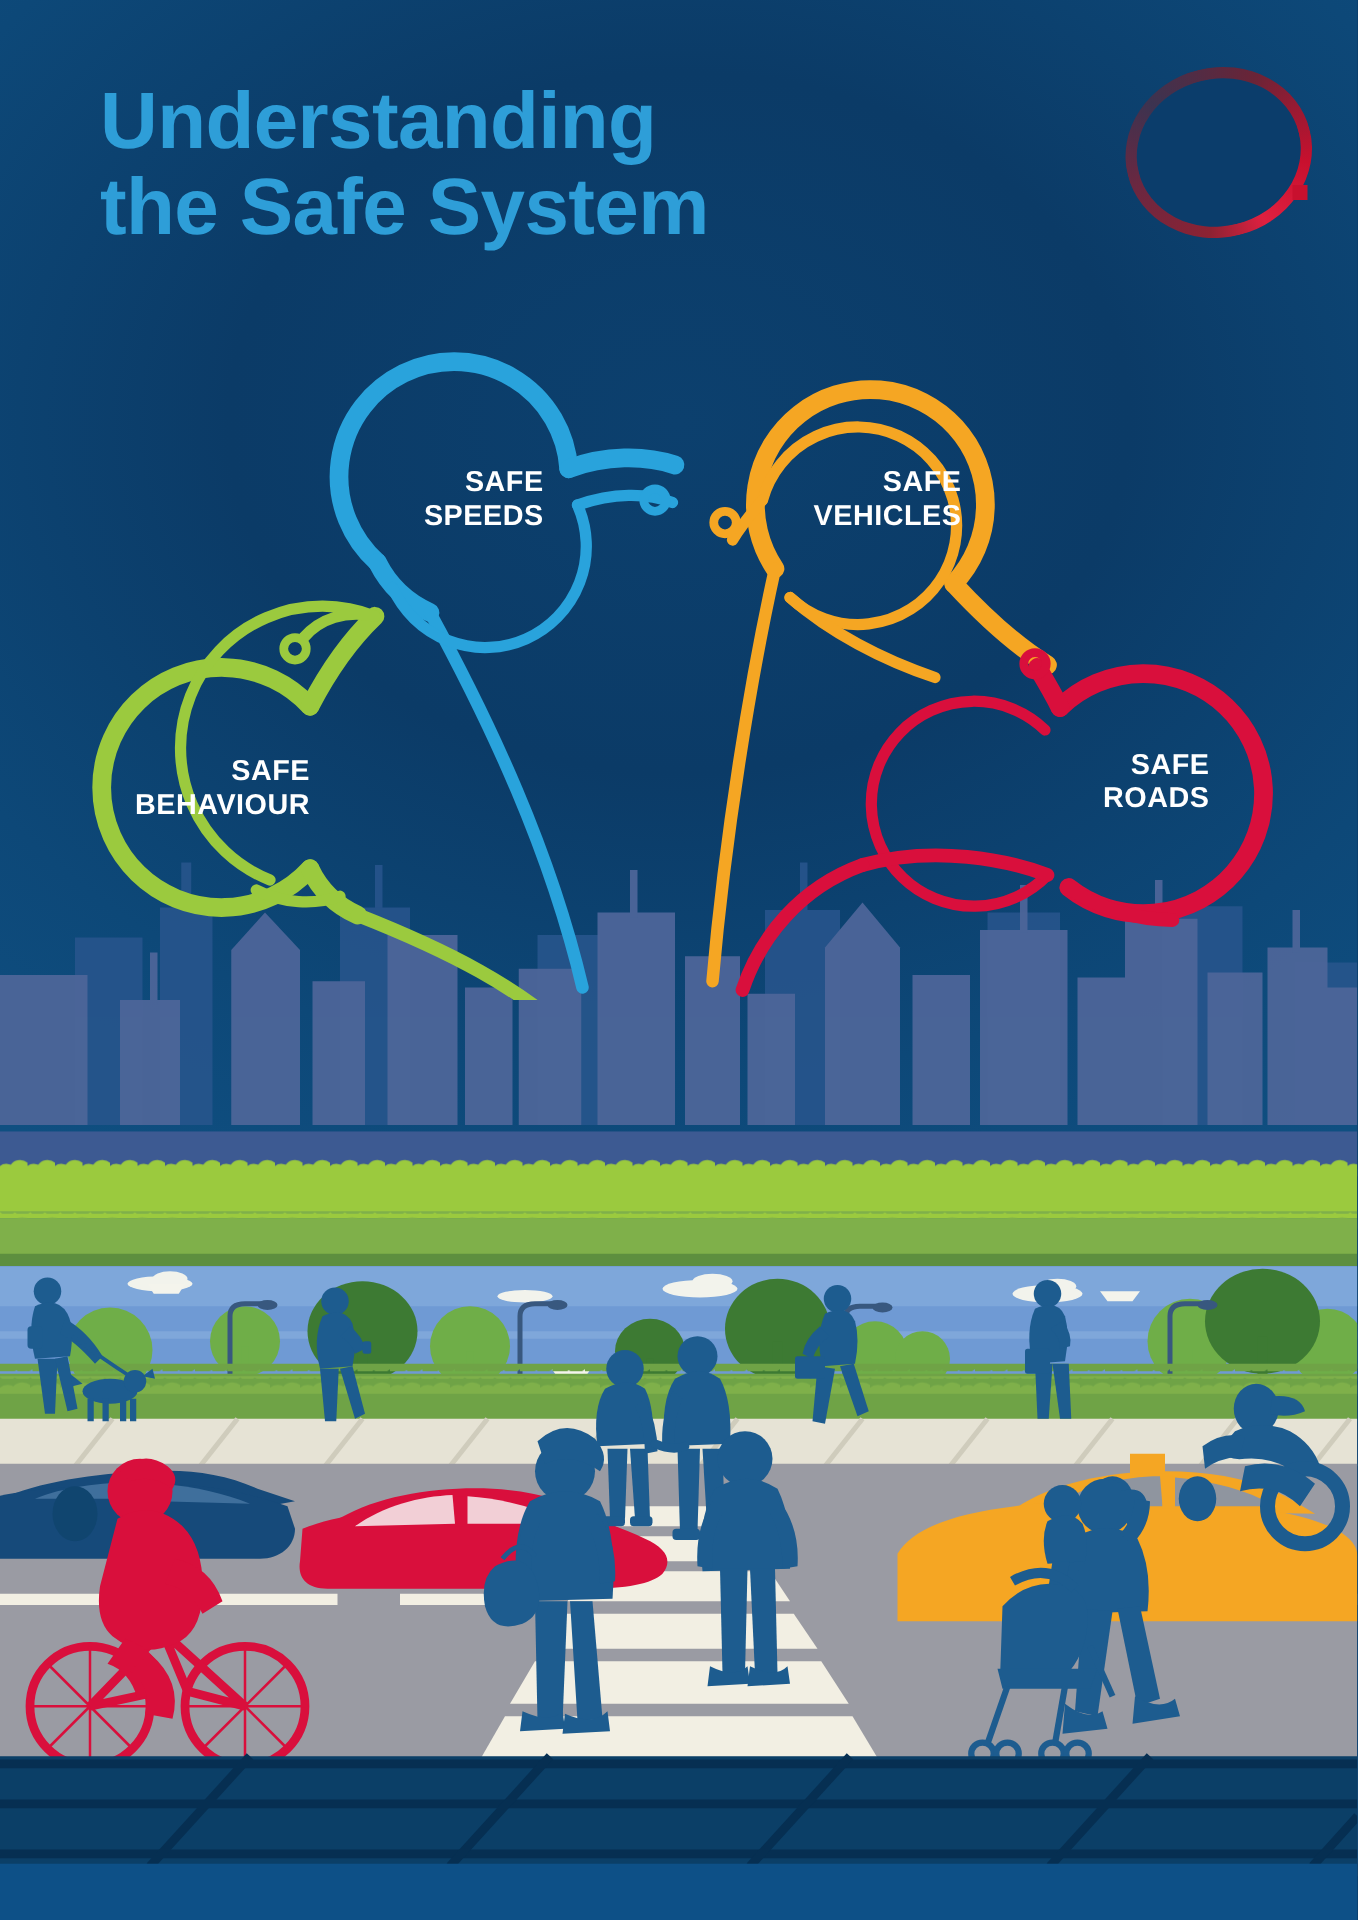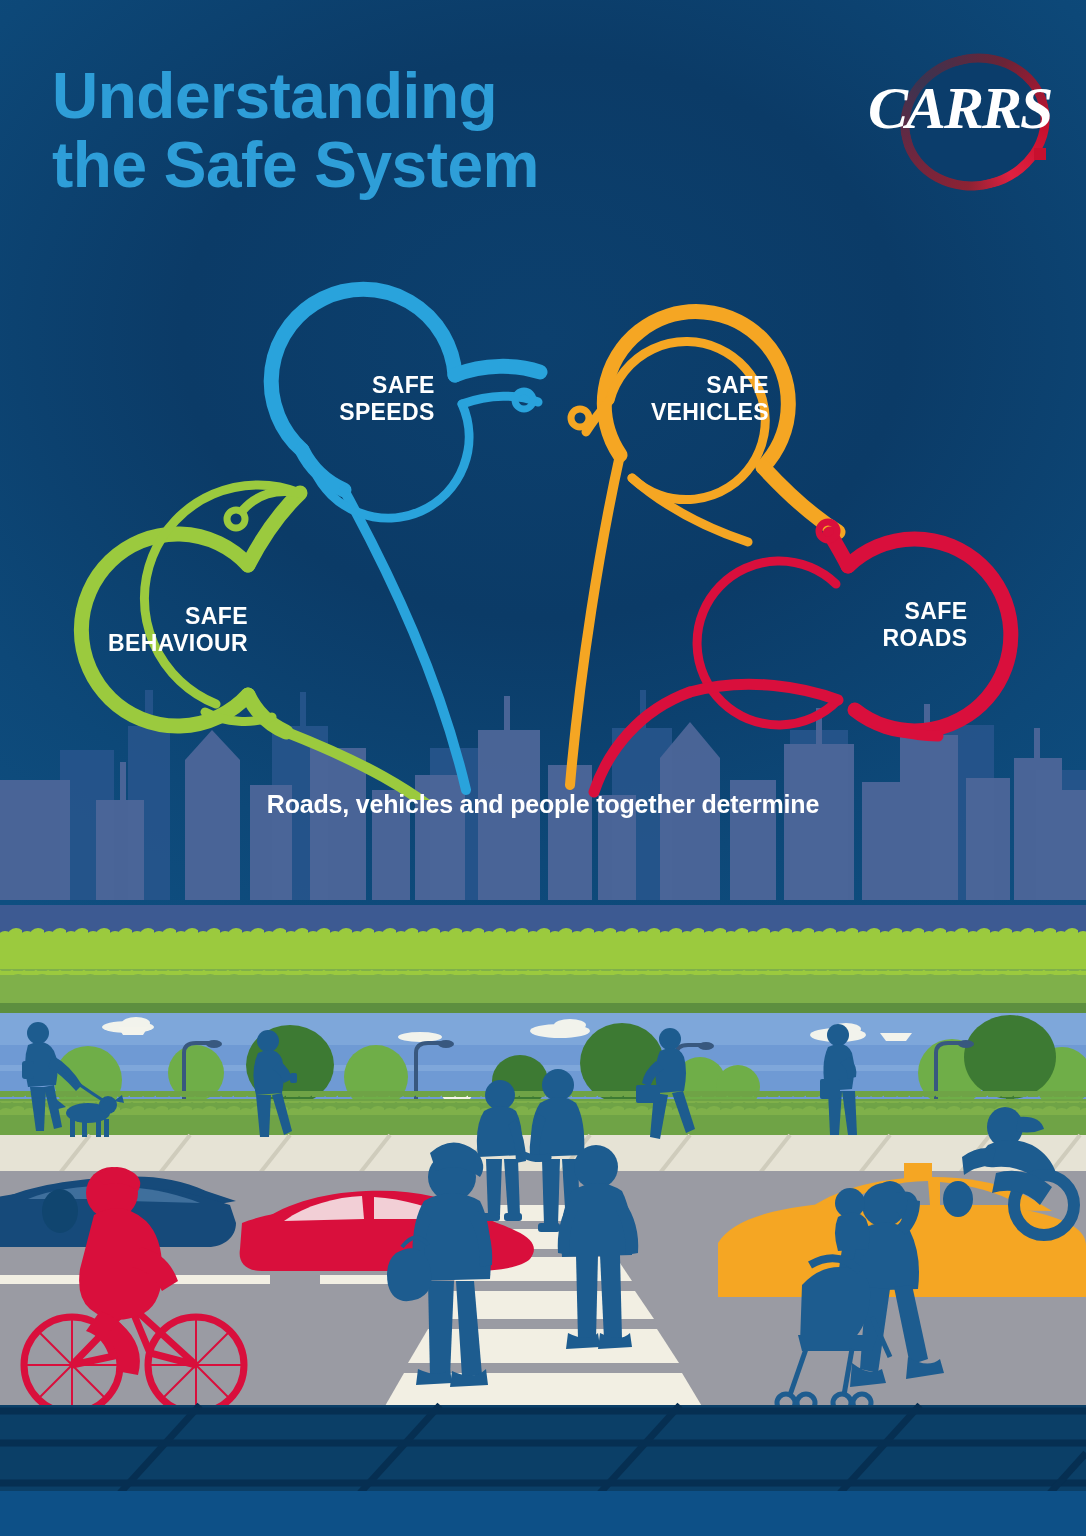--- a/index.html
+++ b/index.html
@@ -12,21 +12,21 @@
     position:relative;
     width:1086px;
     height:1536px;
     overflow:hidden;
     background:
       radial-gradient(ellipse 900px 700px at 50% 22%, #0c406e 0%, #0b3b67 40%, #0d4878 75%, #0f4f81 100%);
   }
   
   #title{
     position:absolute;
-    left:52px; top:62px;
+    left:80px; top:62px;
     color:#2e9ed8;
     font-size:64px;
     font-weight:bold;
     line-height:1.08;
     letter-spacing:-0.5px;
     white-space:pre-line;
   }
   
   #logo{
     position:absolute;
@@ -115,21 +115,20 @@
 </head>
 <body>
 
 <div id="poster">
 
   <div id="title">Understanding
 the Safe System</div>
 
   <div id="logo">
     <div class="ring"></div>
-    <div class="word">CARRS</div>
     <div class="dot"></div>
   </div>
 
   <svg id="skyline" viewBox="0 0 1086 270" preserveAspectRatio="none">
     <g fill="#27558c" opacity="0.9">
       <rect x="60" y="120" width="54" height="150"></rect>
       <rect x="145" y="60" width="8" height="40"></rect>
       <rect x="128" y="96" width="42" height="174"></rect>
       <rect x="300" y="62" width="6" height="36"></rect>
       <rect x="272" y="96" width="56" height="174"></rect>
@@ -222,21 +221,20 @@
   <div class="node-label" style="left:178px;  top:630px;">SAFE
 BEHAVIOUR</div>
   <div class="node-label" style="left:387px;  top:399px;">SAFE
 SPEEDS</div>
   <div class="node-label" style="left:710px;  top:399px;">SAFE
 VEHICLES</div>
   <div class="node-label" style="left:925px;  top:625px;">SAFE
 ROADS</div>
 
   <div id="tagline">
-    <div class="line1">Roads, vehicles and people together determine</div>
   </div>
 
   <svg id="scene" viewBox="0 0 1086 631" preserveAspectRatio="none">
     <defs>
       <clipPath id="sceneClip">
           <rect x="0" y="0" width="1086" height="631"></rect>
         </clipPath>
       <pattern id="hedgeTop" width="22" height="20" patternUnits="userSpaceOnUse">
         <circle cx="5" cy="14" r="8" fill="#9bca3e"></circle>
         <circle cx="16" cy="12" r="9" fill="#9bca3e"></circle>

